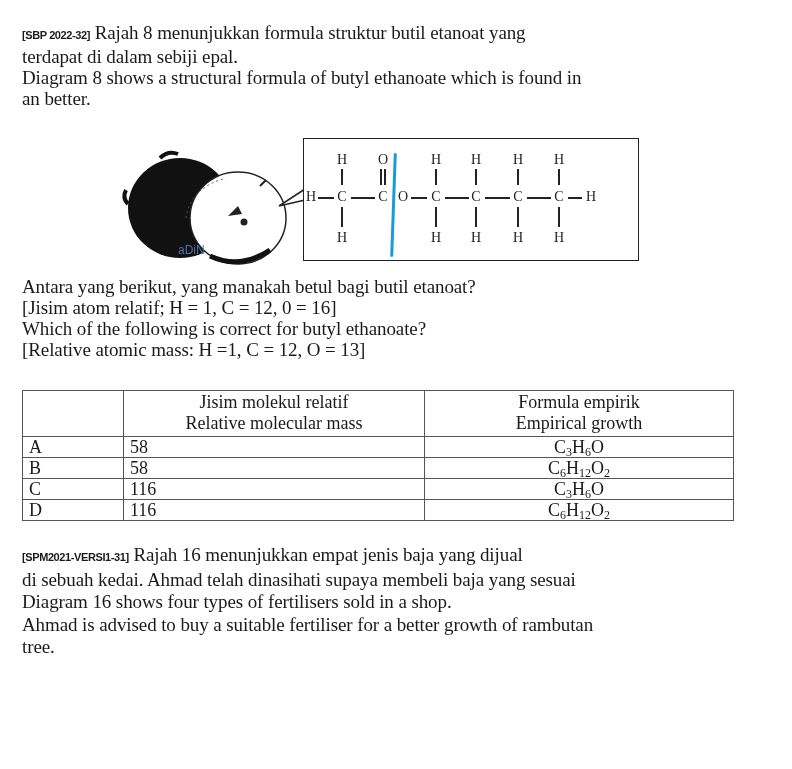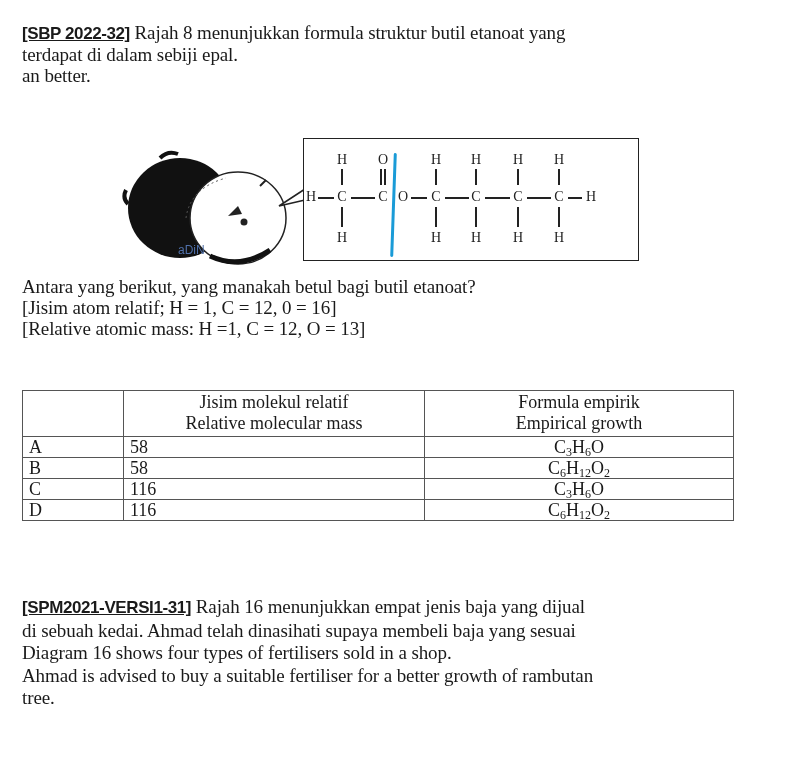--- a/index.html
+++ b/index.html
@@ -7,24 +7,24 @@
     width: 792px; height: 769px; position: relative; overflow: hidden;
     font-family: "DejaVu Serif", "Liberation Serif", serif;
     color: #1a1a1a;
   }
   .para {
     position: absolute; left: 22px; width: 740px;
     font-family: "Liberation Serif", serif;
     font-size: 19px; line-height: 21px; letter-spacing: -0.1px;
   }
   .para .line { display: block; white-space: nowrap; }
-  .para b { font-family: "Liberation Sans", sans-serif; font-weight: bold; font-size: 17px; letter-spacing: -0.4px; text-decoration: underline; }
+  .para b { font-family: "Liberation Sans", sans-serif; font-weight: bold; font-size: 11px; letter-spacing: -0.4px; }
   #q1 { top: 22px; }
   #q1-info { top: 276px; }
-  #q2 { top: 596px; line-height: 22.5px; }
+  #q2 { top: 544px; line-height: 22.5px; }
 
   
   .figure { position: absolute; left: 120px; top: 136px; width: 520px; height: 135px; }
   .apple { position: absolute; left: 0; top: 10px; width: 170px; height: 120px; }
   .callout {
     position: absolute; left: 183px; top: 2px; width: 336px; height: 123px;
     border: 1.6px solid #222; box-sizing: border-box; background: #fff;
   }
   .atom {
     position: absolute; font-family: "Liberation Serif", serif; font-size: 14px;
@@ -52,20 +52,21 @@
   table.opts td.num { text-align: left; width: 288px; }
   table.opts td.form { text-align: center; }
   table.opts sub { font-size: 12px; vertical-align: -3px; line-height: 0; }
 </style>
 </head>
 <body>
 
 <div class="para" id="q1">
   <span class="line"><b>[SBP 2022-32]</b> <span>Rajah 8 menunjukkan formula struktur butil etanoat yang</span></span>
   <span class="line">terdapat di dalam sebiji epal.</span>
+  <span class="line">Diagram 8 shows a structural formula of butyl ethanoate which is found in</span>
   <span class="line">an better.</span>
 </div>
 
 <div class="figure">
   <svg class="apple" viewBox="0 0 170 120" width="170" height="120">
     <ellipse cx="60" cy="62" rx="52" ry="50" fill="#111"></ellipse>
     <path d="M40 12 q8 -8 18 -4" stroke="#111" stroke-width="4" fill="none"></path>
     <path d="M6 44 q-4 8 2 14" stroke="#111" stroke-width="4" fill="none"></path>
     <ellipse cx="118" cy="72" rx="48" ry="46" fill="#fff" stroke="#222" stroke-width="1.5"></ellipse>
     <path d="M66 72 q4 -30 40 -40" stroke="#555" stroke-width="1" fill="none" stroke-dasharray="2 3"></path>
@@ -125,20 +126,21 @@
     <span class="atom" style="left:207px;top:92px">H</span>
     <span class="atom" style="left:248px;top:92px">H</span>
 
     <div class="blue-mark" style="left:88px;top:14px;height:104px;transform:rotate(2deg)"></div>
   </div>
 </div>
 
 <div class="para" id="q1-info">
   <span class="line">Antara yang berikut, yang manakah betul bagi butil etanoat?</span>
   <span class="line">[Jisim atom relatif; H = 1, C = 12, 0 = 16]</span>
+  <span class="line">Which of the following is correct for butyl ethanoate?</span>
   <span class="line">[Relative atomic mass: H =1, C = 12, O = 13]</span>
 </div>
 
 <table class="opts">
   <thead>
     <tr>
       <th></th>
       <th>
         <div>Jisim molekul relatif</div>
         <div>Relative molecular mass</div>

